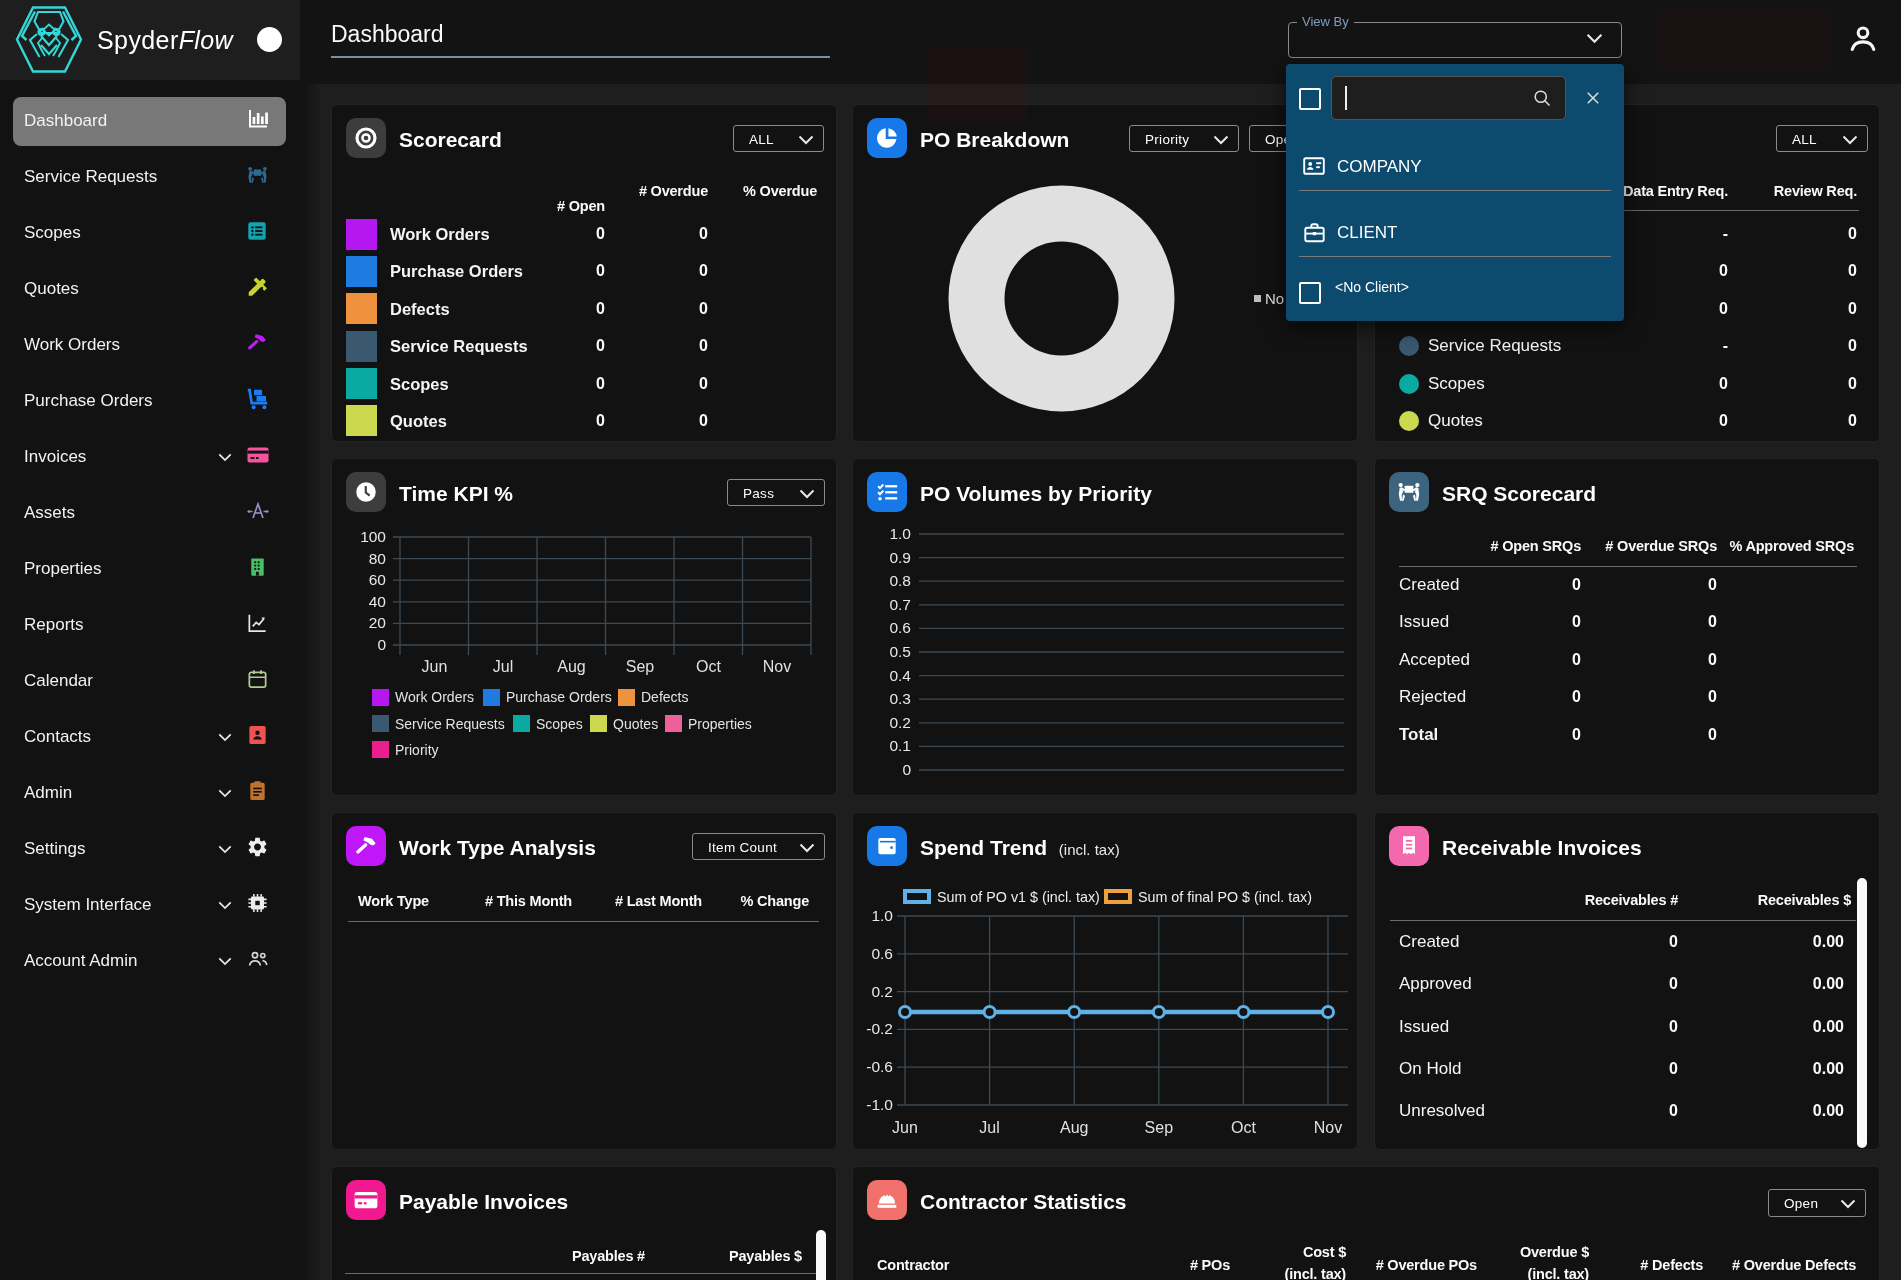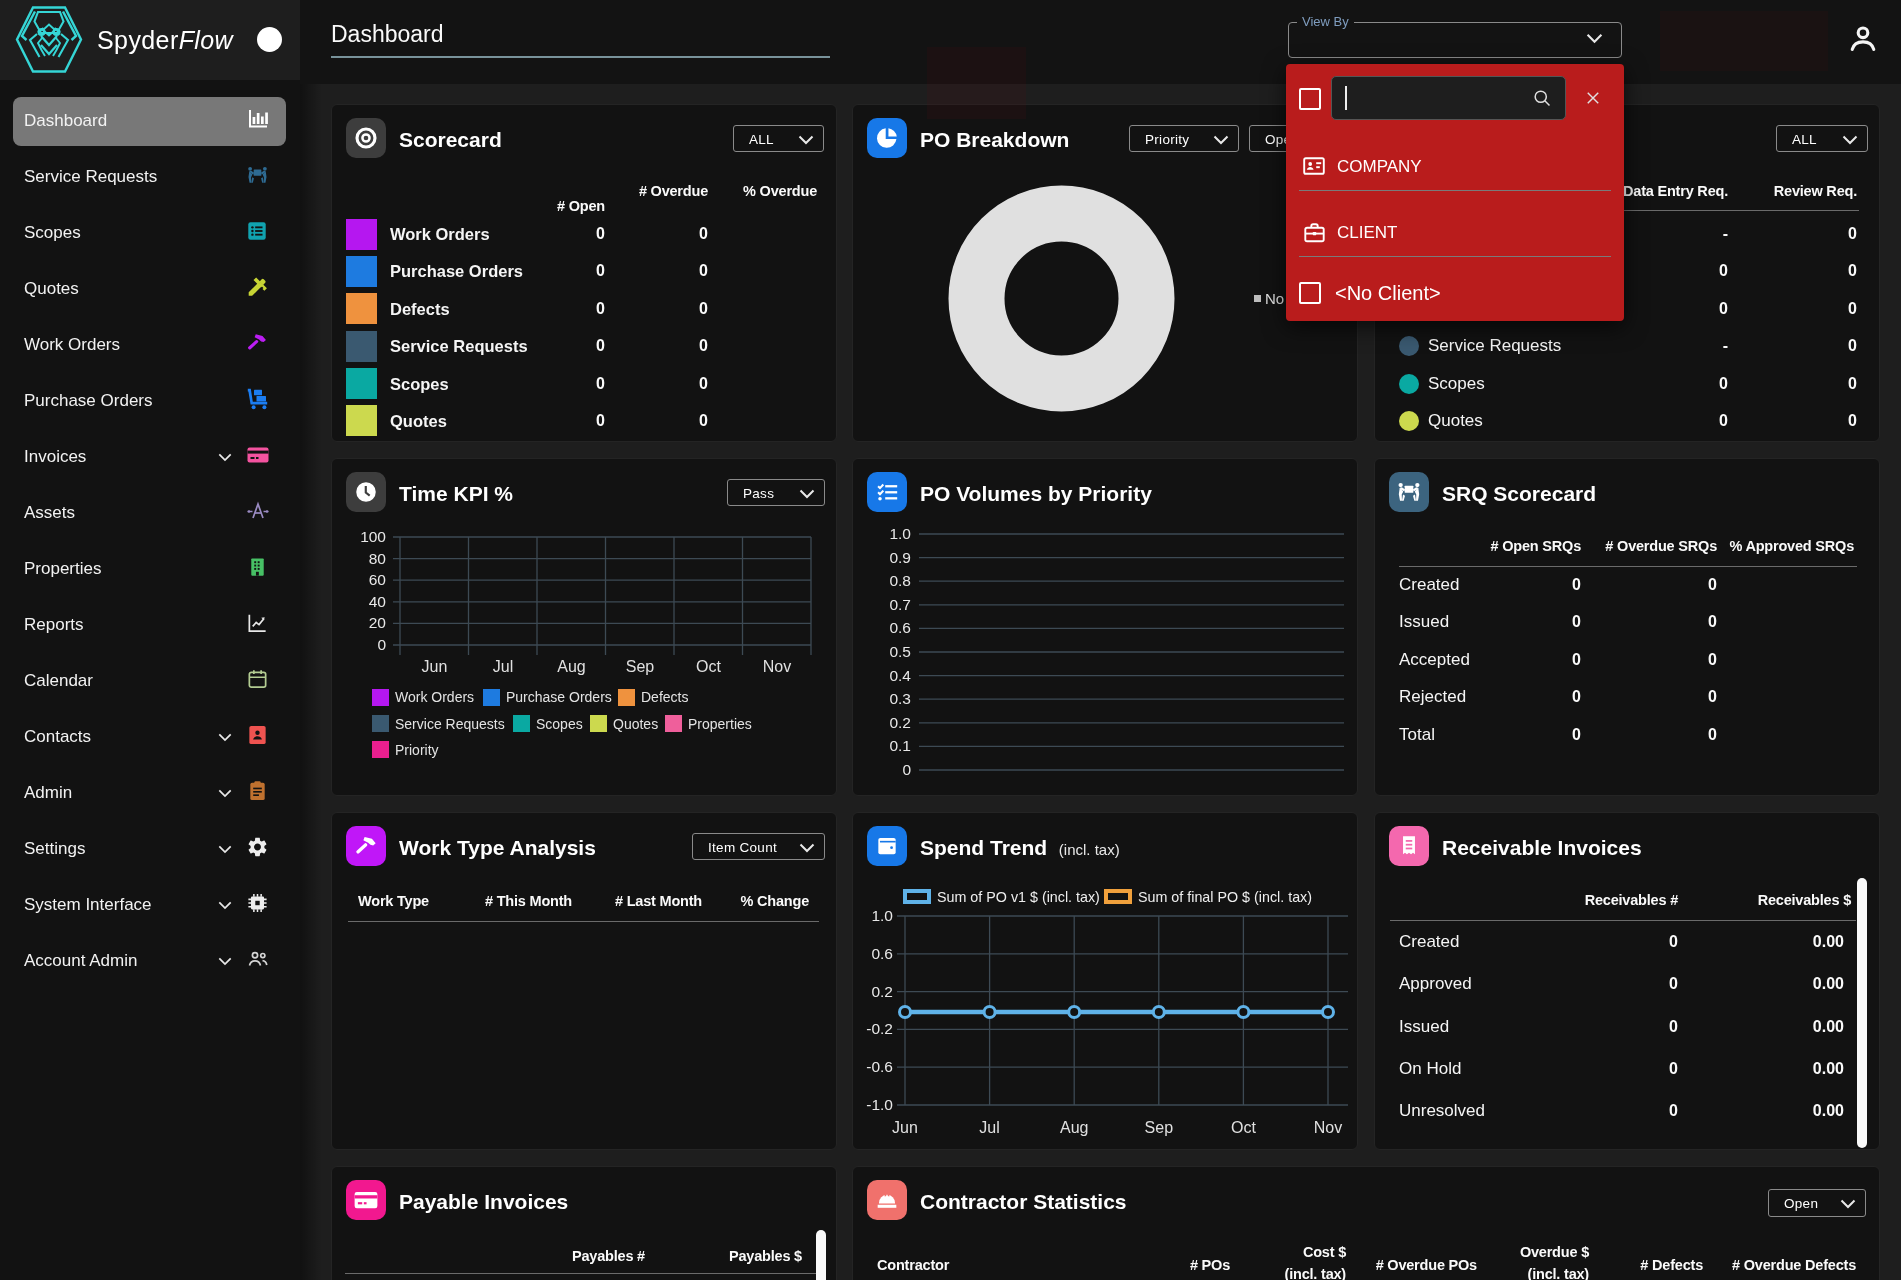--- a/index.html
+++ b/index.html
@@ -463,21 +463,21 @@
 <span class="val r" style="left:342px;top:126px">0</span>
 <span class="lbl l" style="left:24px;top:163px;font-weight:400;font-size:17px">Issued</span>
 <span class="val r" style="left:206px;top:163px">0</span>
 <span class="val r" style="left:342px;top:163px">0</span>
 <span class="lbl l" style="left:24px;top:201px;font-weight:400;font-size:17px">Accepted</span>
 <span class="val r" style="left:206px;top:201px">0</span>
 <span class="val r" style="left:342px;top:201px">0</span>
 <span class="lbl l" style="left:24px;top:238px;font-weight:400;font-size:17px">Rejected</span>
 <span class="val r" style="left:206px;top:238px">0</span>
 <span class="val r" style="left:342px;top:238px">0</span>
-<span class="lbl l" style="left:24px;top:276px;font-weight:400;font-size:17px">Total</span>
+<span class="lbl l" style="left:24px;top:276px;font-weight:700;font-size:17px">Total</span>
 <span class="val r" style="left:206px;top:276px">0</span>
 <span class="val r" style="left:342px;top:276px">0</span>
 </div>
 <div class="card" style="left:331px;top:812px;width:506px;height:338px">
 <div class="cicon" style="background:#c017f8">
       <svg width="25" height="25" viewBox="0 0 24 24" style="">
         <g fill="#fff">
           <path d="M10.2 2.8l7 1.8 3.6 4.2-2.4 2.2-2.6-.6-2.2-2-4.6-2.4z"></path>
           <rect x="1" y="12.2" width="13" height="3.2" rx="1.4" transform="rotate(-42 7.5 13.8)"></rect>
         </g>
@@ -615,21 +615,21 @@
 <span class="hdr r" style="left:850px;top:98px"># Defects</span>
 <span class="hdr r" style="left:1003px;top:98px"># Overdue Defects</span>
 </div>
 <div class="abs" style="left:927px;top:47px;width:99px;height:72px;background:rgba(80,14,20,0.16)"></div>
 <div class="abs" style="left:1660px;top:11px;width:168px;height:60px;background:rgba(80,14,20,0.12)"></div>
 <div class="abs" style="left:1288px;top:22px;width:334px;height:36px;border:1px solid #8a8a8a;border-radius:4px"></div>
 <div class="abs" style="left:1297px;top:14px;font-size:13px;color:#7f9dbf;background:#131313;padding:0 5px">View By</div>
 <svg width="17" height="11" viewBox="0 0 16 10" style="position:absolute;left:1586px;top:33px">
     <path d="M1.5 1.5L8 8l6.5-6.5" stroke="#e8e8e8" stroke-width="2" fill="none"></path>
   </svg>
-<div class="abs" style="left:1286px;top:64px;width:338px;height:257px;background:#b91c1c;border-radius:4px;box-shadow:0 6px 22px rgba(0,0,0,0.65)">
+<div class="abs" style="left:1286px;top:64px;width:338px;height:257px;background:#0c4a6e;border-radius:4px;box-shadow:0 6px 22px rgba(0,0,0,0.65)">
 <div class="abs" style="left:13px;top:24px;width:22px;height:22px;border:2px solid #fff;border-radius:2px"></div>
 <div class="abs" style="left:45px;top:12px;width:235px;height:44px;background:#1e1e1e;border:1px solid #555;border-radius:5px"></div>
 <div class="abs" style="left:59px;top:22px;width:1.5px;height:24px;background:#eee"></div>
 <svg class="abs" style="left:246px;top:24px" width="20" height="20" viewBox="0 0 24 24">
       <circle cx="10.5" cy="10.5" r="6.7" fill="none" stroke="#e0e0e0" stroke-width="1.8"></circle>
       <path d="M15.4 15.4L21 21" stroke="#e0e0e0" stroke-width="1.8"></path>
     </svg>
 <svg class="abs" style="left:298px;top:25px" width="18" height="18" viewBox="0 0 24 24">
       <path d="M5 5l14 14M19 5L5 19" stroke="#e0e0e0" stroke-width="1.9"></path>
     </svg>
@@ -650,13 +650,13 @@
       <g fill="none" stroke="#fff" stroke-width="1.9">
         <rect x="2.8" y="6.8" width="18.4" height="13.4" rx="1.8"></rect>
         <path d="M8.8 6.5V5a1.8 1.8 0 011.8-1.8h2.8A1.8 1.8 0 0115.2 5v1.5"></path>
         <path d="M2.8 12.6h18.4"></path>
       </g>
       <rect x="10.3" y="11" width="3.4" height="3.2" rx="0.6" fill="#fff"></rect>
     </svg>
 <span class="abs l" style="left:51px;top:169px;font-size:17px;color:#fff">CLIENT</span>
 <div class="abs" style="left:13px;top:192px;width:312px;height:1px;background:#7a7a7a"></div>
 <div class="abs" style="left:13px;top:218px;width:22px;height:22px;border:2px solid #fff;border-radius:2px"></div>
-<span class="abs l" style="left:49px;top:229px;font-size:20px;color:#fff">&lt;No Client&gt;</span>
+<span class="abs l" style="left:49px;top:223px;font-size:14px;color:#fff">&lt;No Client&gt;</span>
 </div>
 </body></html>

